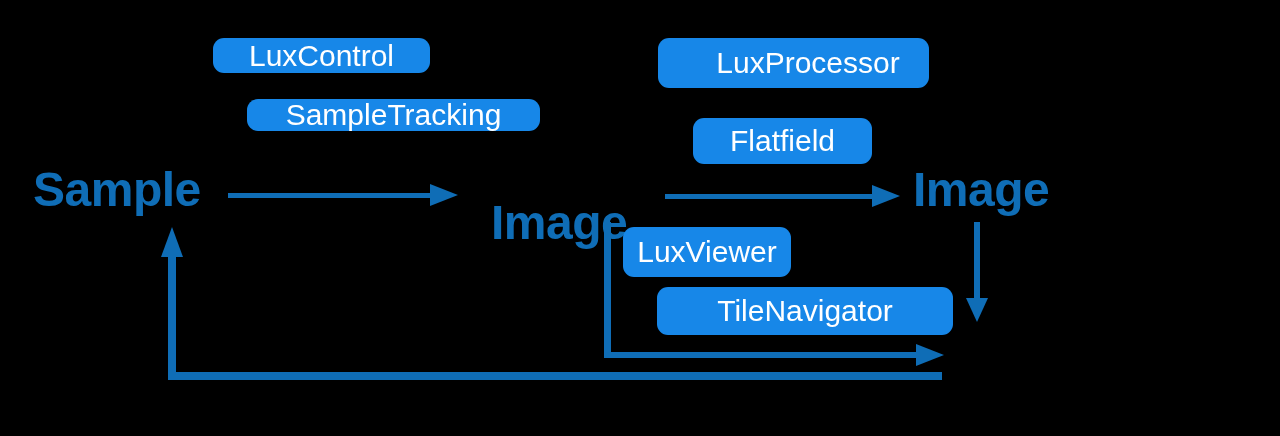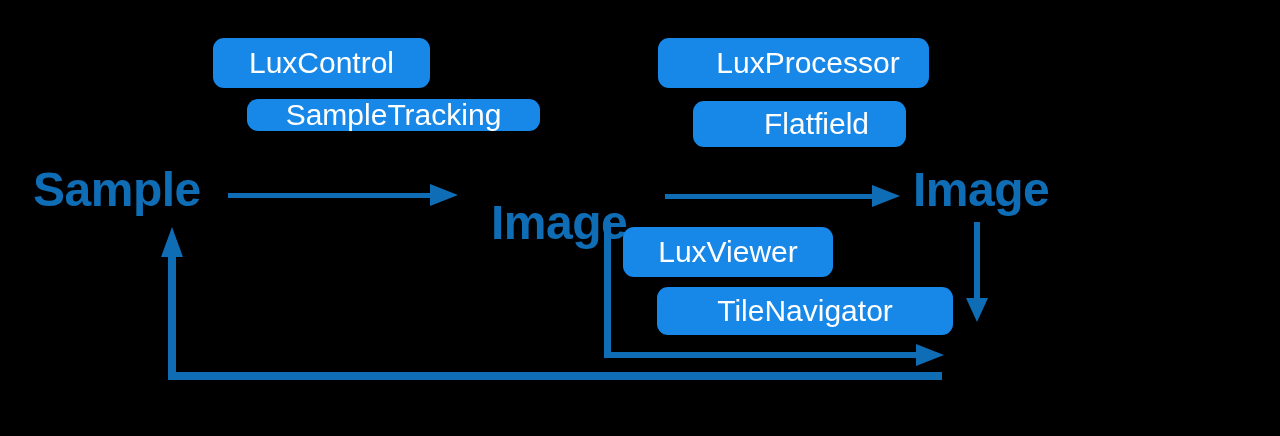--- a/index.html
+++ b/index.html
@@ -46,35 +46,35 @@
 </style>
 </head>
 <body>
 
 <div id="canvas">
 
   <div class="node" style="left:33px;top:166px;">Sample</div>
   <div class="node" style="left:491px;top:166px;margin-top:33px;">Image</div>
   <div class="node" style="left:913px;top:166px;">Image</div>
 
-  <div class="tool-box" style="left:213px;top:38px;width:217px;height:50px;">
+  <div class="tool-box" style="left:213px;top:38px;width:217px;height:35px;">
     <span>LuxControl</span>
   </div>
   <div class="tool-box" style="left:247px;top:99px;width:293px;height:32px;">
     <span>SampleTracking</span>
   </div>
 
   <div class="tool-box" style="left:658px;top:38px;width:242px;height:50px;padding-left:29px;">
     <span>LuxProcessor</span>
   </div>
-  <div class="tool-box" style="left:693px;top:101px;width:179px;height:46px;padding-left:34px;">
+  <div class="tool-box" style="left:693px;top:118px;width:179px;height:46px;">
     <span>Flatfield</span>
   </div>
 
-  <div class="tool-box" style="left:623px;top:227px;width:210px;height:50px;">
+  <div class="tool-box" style="left:623px;top:227px;width:168px;height:50px;">
     <span>LuxViewer</span>
   </div>
   <div class="tool-box" style="left:657px;top:287px;width:296px;height:48px;">
     <span>TileNavigator</span>
   </div>
 
   <div class="line" style="left:228px;top:193px;width:203px;height:5px;"></div>
   <div class="head head-right" style="left:430px;top:184px;"></div>
 
   <div class="line" style="left:665px;top:194px;width:208px;height:5px;"></div>

